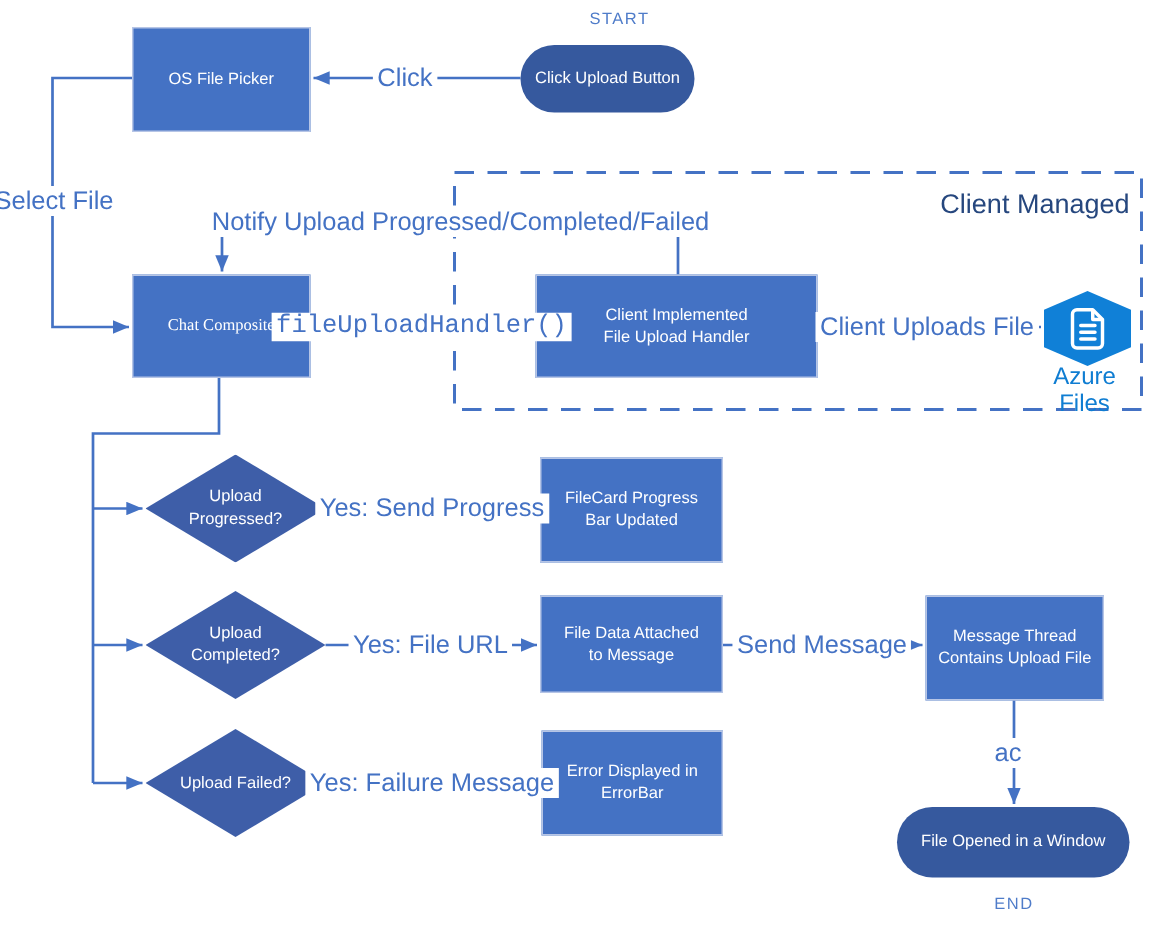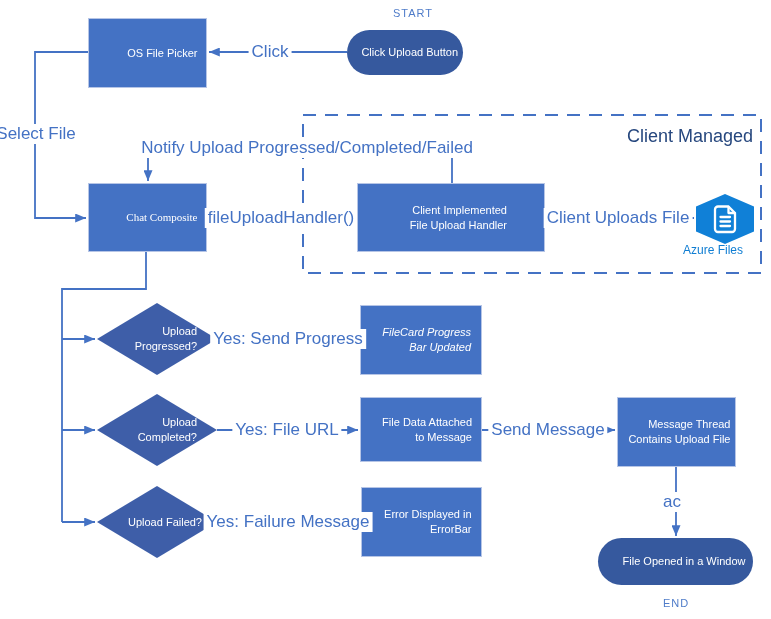--- a/index.html
+++ b/index.html
@@ -11,33 +11,33 @@
   html,body{margin:0;padding:0;background:var(--bg);}
   .canvas{position:relative;width:771px;height:619px;background:var(--bg);
     font-family:"Liberation Sans",sans-serif;overflow:hidden;}
   .wires{position:absolute;left:0;top:0;width:771px;height:619px;}
   .connector{stroke:var(--line);stroke-width:1.8;fill:none;}
   .arrowhead{fill:var(--line);}
   .boundary{stroke:var(--line);stroke-width:2;fill:none;stroke-dasharray:13 9;}
   .hex{fill:var(--azure-blue);}
   .doc{stroke:#ffffff;fill:none;stroke-width:2.3;stroke-linejoin:round;stroke-linecap:round;}
   .node{position:absolute;display:flex;align-items:center;justify-content:center;
-    color:#fff;font-size:11px;line-height:1.35;text-align:right;box-sizing:border-box;}
+    color:#fff;font-size:11px;line-height:1.35;text-align:center;box-sizing:border-box;}
   .rect{background:var(--box-fill);border:1px solid var(--box-border);}
   .pill{background:var(--pill-fill);}
   .diamond{background:var(--diamond-fill);
     clip-path:polygon(50% 0%,100% 50%,50% 100%,0% 50%);}
   .node .inner{display:block;}
   .edge-label{position:absolute;transform:translate(-50%,-50%);white-space:nowrap;
     color:var(--edge-text);font-size:17px;background:var(--bg);padding:0 3px;}
   .caption{position:absolute;color:var(--startend-text);font-size:11px;
     letter-spacing:1px;text-align:center;}
   .client-managed{position:absolute;color:var(--client-managed-text);
     font-size:18px;text-align:right;}
-  .azure-label{position:absolute;color:var(--azure-label);font-size:12px;text-align:left;}
+  .azure-label{position:absolute;color:var(--azure-label);font-size:16px;text-align:center;}
 </style>
 </head>
 <body>
 
 <div class="canvas">
 
   <svg class="wires" width="771" height="619" viewBox="0 0 771 619">
     <defs>
       <marker id="arr" viewBox="0 0 12 10" refX="12" refY="5" markerWidth="11" markerHeight="9" markerUnits="userSpaceOnUse" orient="auto">
         <path class="arrowhead" d="M0,0 L12,5 L0,10 Z"></path>
@@ -89,39 +89,39 @@
   <div class="node diamond" style="left:97px;top:303px;width:120px;height:72px;">
     <span class="inner" style="width:80px;">Upload Progressed?</span>
   </div>
   <div class="node diamond" style="left:97px;top:394px;width:120px;height:72px;">
     <span class="inner" style="width:80px;">Upload Completed?</span>
   </div>
   <div class="node diamond" style="left:97px;top:486px;width:120px;height:72px;">
     <span class="inner" style="width:90px;">Upload Failed?</span>
   </div>
   <div class="node rect" style="left:360px;top:305px;width:122px;height:70px;">
-    <span class="inner" style="width:100px;font-style:italic;">FileCard Progress Bar Updated</span>
+    <span class="inner" style="width:100px;">FileCard Progress Bar Updated</span>
   </div>
   <div class="node rect" style="left:360px;top:397px;width:122px;height:65px;">
     <span class="inner" style="width:102px;">File Data Attached to Message</span>
   </div>
   <div class="node rect" style="left:361px;top:487px;width:121px;height:70px;">
     <span class="inner" style="width:100px;">Error Displayed in ErrorBar</span>
   </div>
   <div class="node rect" style="left:617px;top:397px;width:119px;height:70px;">
     <span class="inner" style="width:108px;">Message Thread Contains Upload File</span>
   </div>
   <div class="node pill" style="left:598px;top:538px;width:155px;height:47px;border-radius:24px;">
     <span class="inner" style="width:140px;">File Opened in a Window</span>
   </div>
 
   <div class="edge-label" style="left:270px;top:52px;">Click</div>
   <div class="edge-label" style="left:36px;top:134px;">Select File</div>
   <div class="edge-label" style="left:307px;top:148px;">Notify Upload Progressed/Completed/Failed</div>
-  <div class="edge-label" style="left:281px;top:218px;">fileUploadHandler()</div>
+  <div class="edge-label" style="left:281px;top:218px;font-family:Liberation Mono, monospace;">fileUploadHandler()</div>
   <div class="edge-label" style="left:618px;top:218px;">Client Uploads File</div>
   <div class="edge-label" style="left:288px;top:339px;">Yes: Send Progress</div>
   <div class="edge-label" style="left:287px;top:430px;">Yes: File URL</div>
   <div class="edge-label" style="left:548px;top:430px;">Send Message</div>
   <div class="edge-label" style="left:288px;top:522px;">Yes: Failure Message</div>
   <div class="edge-label" style="left:672px;top:502px;">ac</div>
 
 </div>
 
 </body></html>

